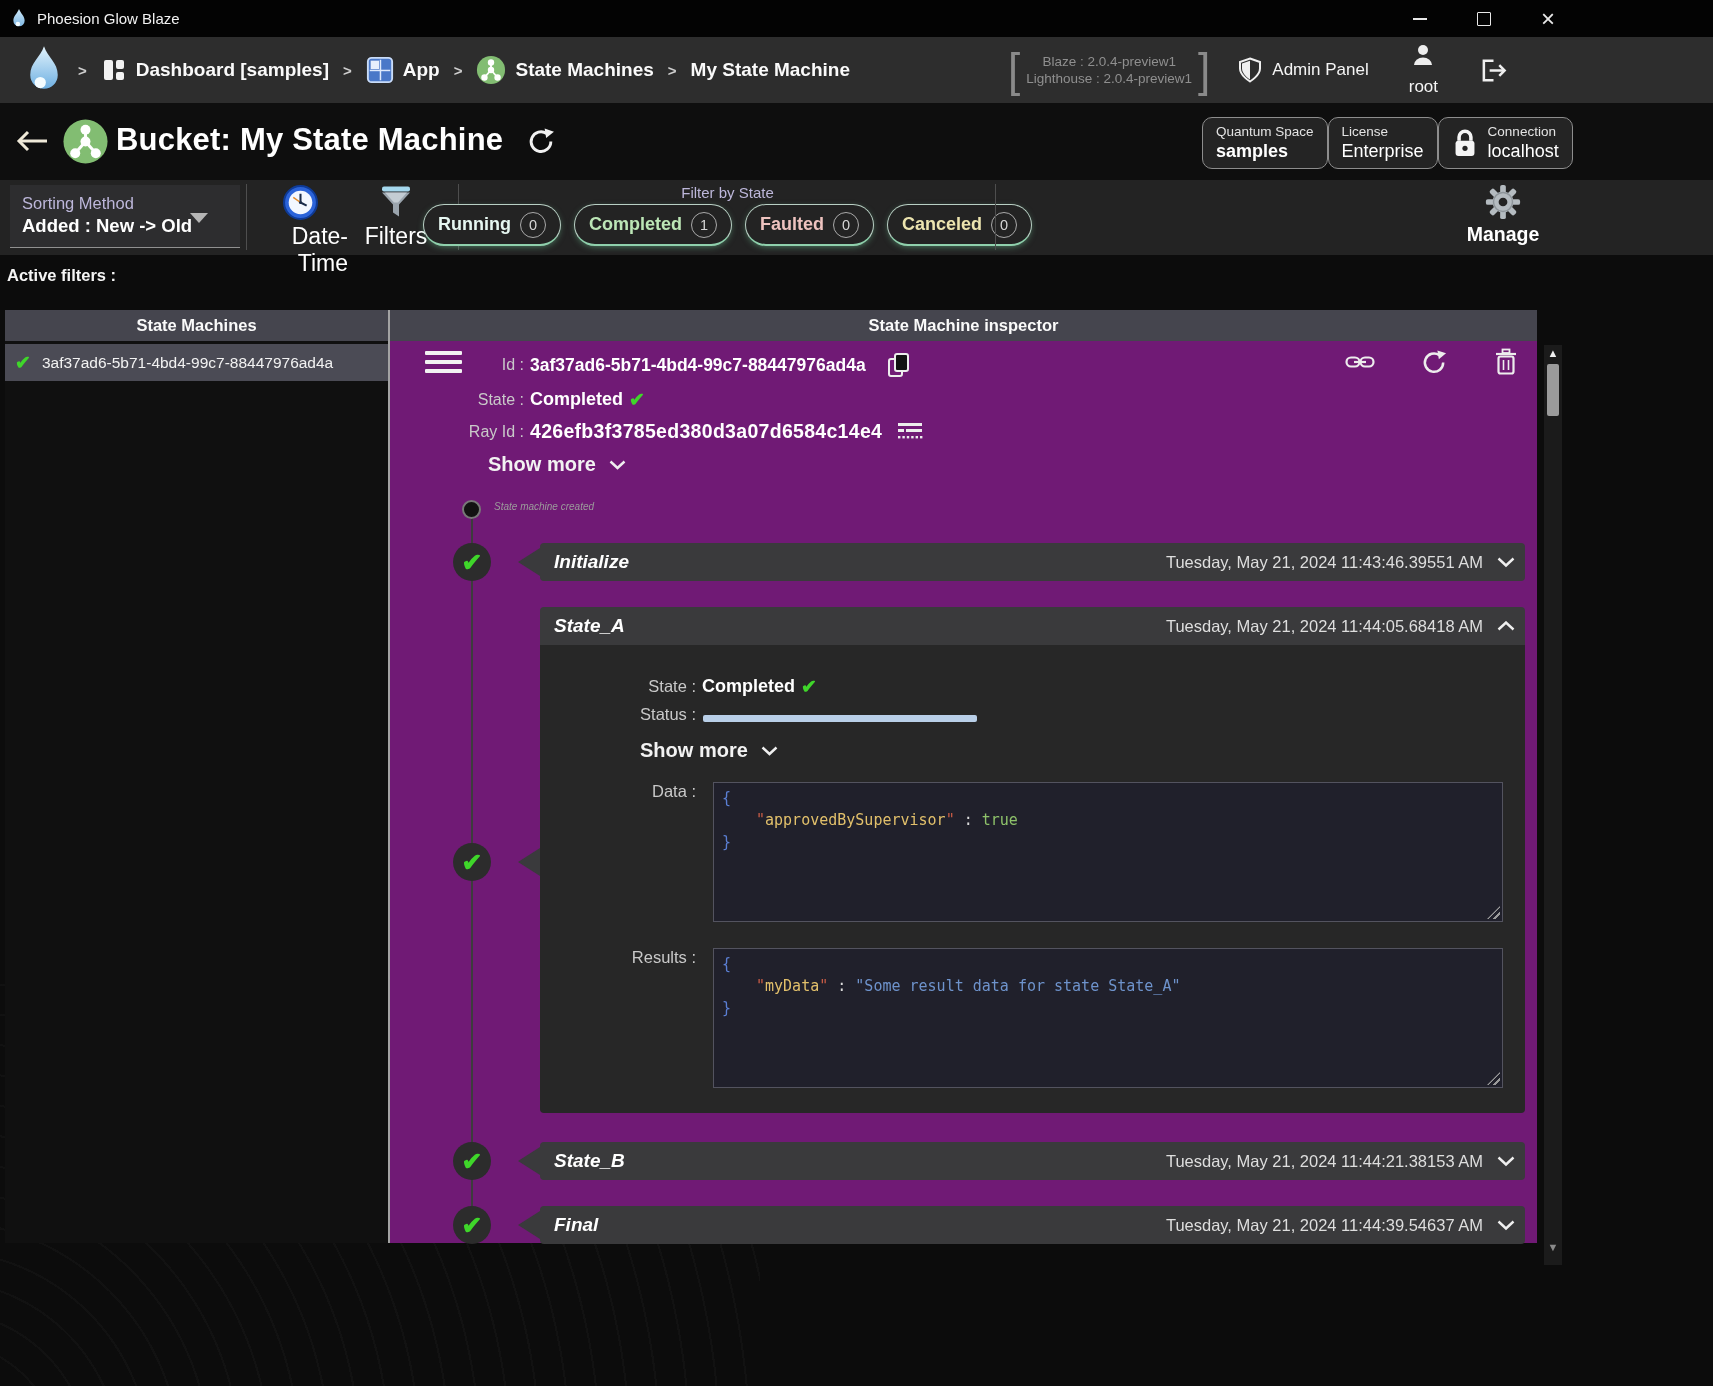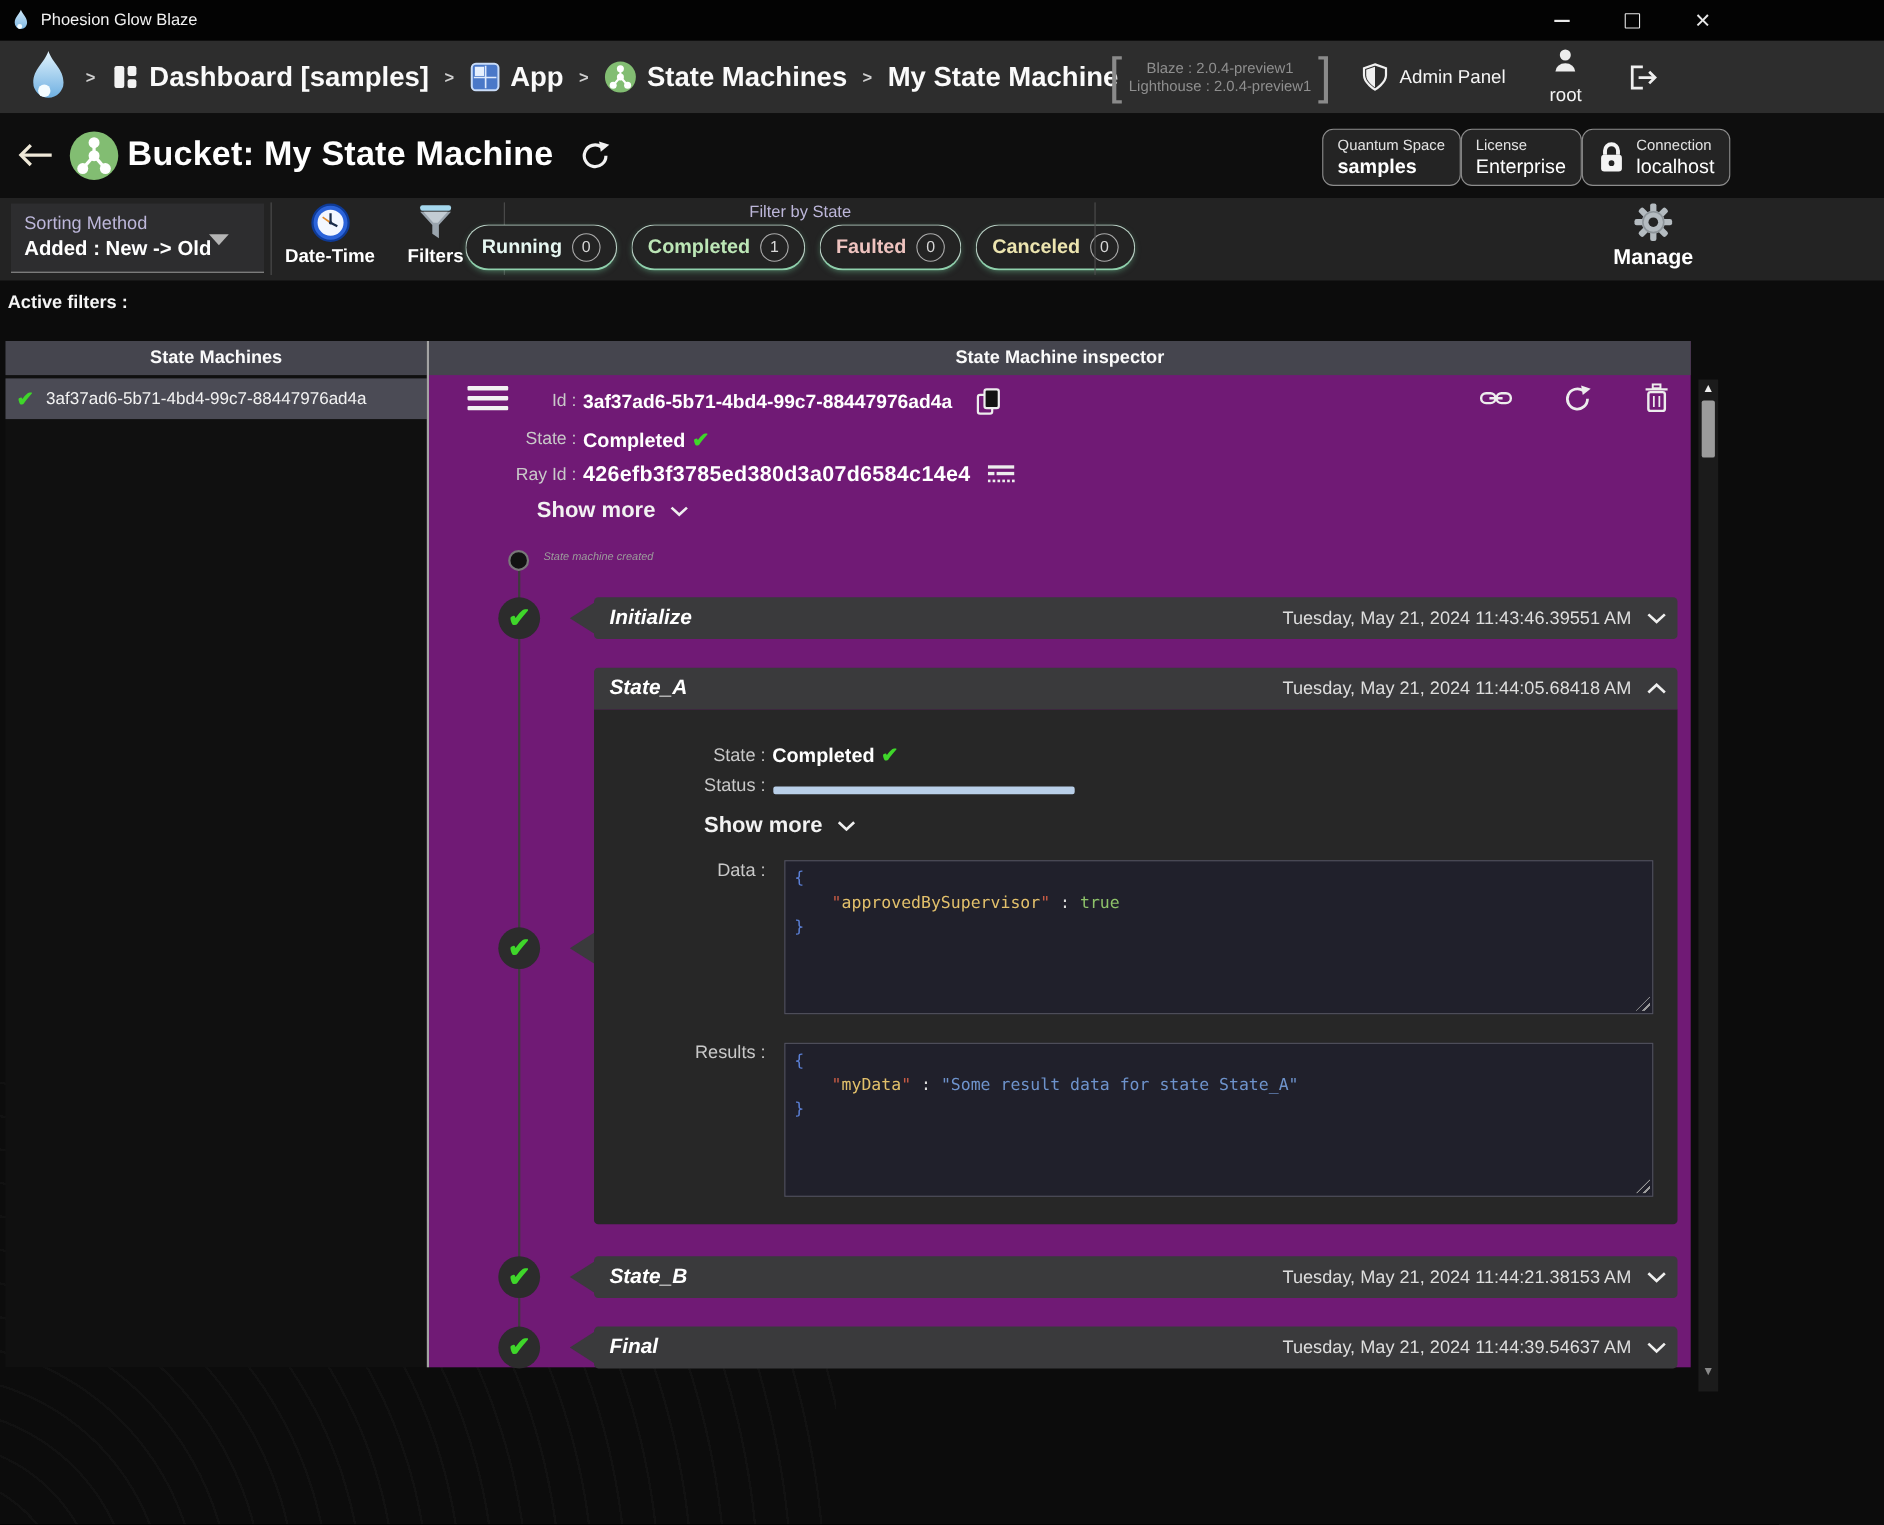--- a/index.html
+++ b/index.html
@@ -15,21 +15,21 @@
   .titlebar .t-title{font-size:15px;color:#f2f2f2;}
   .win-controls{position:absolute;left:1388px;top:0;height:37px;display:flex;}
   .win-btn{width:64px;height:37px;display:flex;align-items:center;justify-content:center;color:#e8e8e8;}
   .glyph-min{display:block;width:14px;height:2px;background:#e8e8e8;}
   .glyph-max{display:block;width:12px;height:12px;border:1.6px solid #e8e8e8;border-radius:1px;}
   .glyph-close{font-size:24px;line-height:1;}
 
   
   .crumbbar{position:absolute;left:0;top:37px;width:100%;height:66px;background:#2d2d2d;}
   .crumb-left{position:absolute;left:24px;top:0;height:66px;display:flex;align-items:center;gap:12px;}
-  .crumb-item{display:flex;align-items:center;gap:9px;font-size:25px;font-weight:600;color:#fafafa;}
+  .crumb-item{display:flex;align-items:center;gap:9px;font-size:19px;font-weight:600;color:#fafafa;}
   .crumb-sep{color:#cfcfcf;font-size:15px;font-weight:700;margin:0 2px;}
   .crumb-current{font-weight:700;}
   .crumb-right{position:absolute;left:1008px;top:0;height:66px;display:flex;align-items:center;}
   .versions{display:flex;align-items:center;color:#8f8f8f;margin-right:28px;}
   .vbracket{font-size:44px;font-weight:100;color:#8a8a8a;transform:scaleY(1.05);line-height:0;}
   .vlines{display:flex;flex-direction:column;align-items:center;font-size:13.5px;line-height:17px;padding:0 6px;}
   .crumb-user{display:flex;align-items:center;gap:10px;font-size:17px;color:#f5f5f5;}
 
   
   .pagehead{position:absolute;left:0;top:103px;width:100%;height:77px;background:#0e0e0e;}
@@ -48,21 +48,21 @@
   
   .toolbar{position:absolute;left:0;top:180px;width:100%;height:75px;background:#232323;}
   .sortbox{position:absolute;left:10px;top:5px;width:230px;height:63px;background:#2d2d2f;
            border-bottom:1px solid #909090;box-sizing:border-box;padding:8px 12px;}
   .sort-label{font-size:16.5px;color:#bdb7da;line-height:21px;}
   .sort-value{font-size:18.5px;font-weight:700;line-height:24px;}
   .sort-caret{position:absolute;right:32px;top:28px;width:0;height:0;
               border-left:9px solid transparent;border-right:9px solid transparent;border-top:10px solid #b5b5b5;}
   .tsep{position:absolute;top:4px;height:66px;width:1px;background:#4e4e4e;}
   .tool-btn{position:absolute;top:4px;width:96px;display:flex;flex-direction:column;align-items:center;gap:2px;}
-  .tool-btn .tb-label{font-size:17px;font-weight:700;text-align:right;}
+  .tool-btn .tb-label{font-size:23px;font-weight:400;text-align:right;}
   .filtergroup{position:absolute;left:460px;top:0;width:535px;height:75px;}
   .fg-label{position:absolute;left:0;right:0;top:4px;text-align:center;font-size:15px;color:#bdb7da;}
   .pills{position:absolute;left:0;right:0;top:24px;display:flex;justify-content:center;gap:13px;}
   .pill{height:42px;border-radius:22px;background:#232323;border:1px solid #b9cfc4;border-bottom:2px solid #8fd0ac;
         box-shadow:0 2px 7px -2px rgba(130,230,175,.55);display:flex;align-items:center;gap:9px;
         padding:0 14px;box-sizing:border-box;}
   .pill-label{font-size:18px;font-weight:600;}
   .pill-count{width:24px;height:24px;border:1px solid #a9a9a9;border-radius:50%;color:#d6d6d6;
         font-size:14.5px;display:flex;align-items:center;justify-content:center;}
   .p0{color:#e6f7f1}.p1{color:#bce6b6}.p2{color:#eec3bf}.p3{color:#ece4af}

